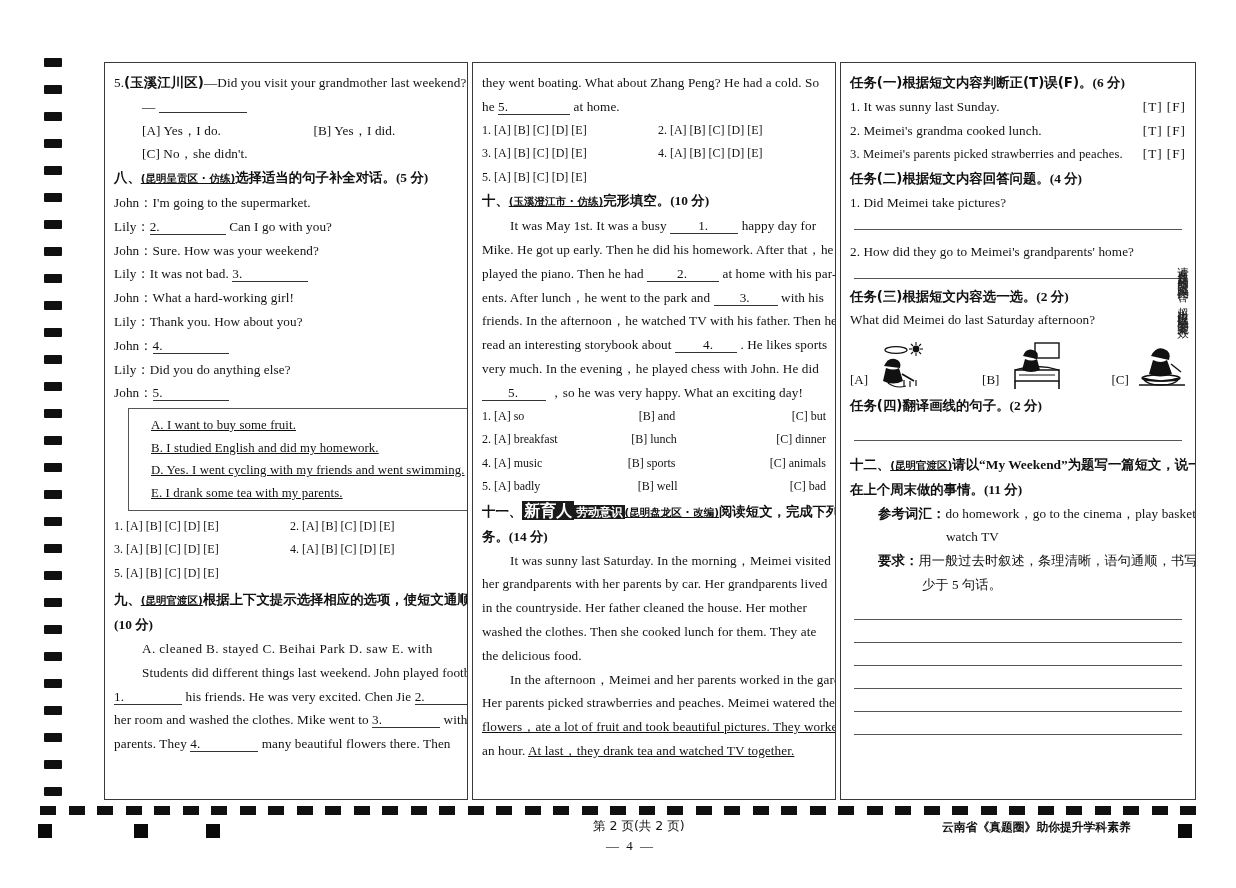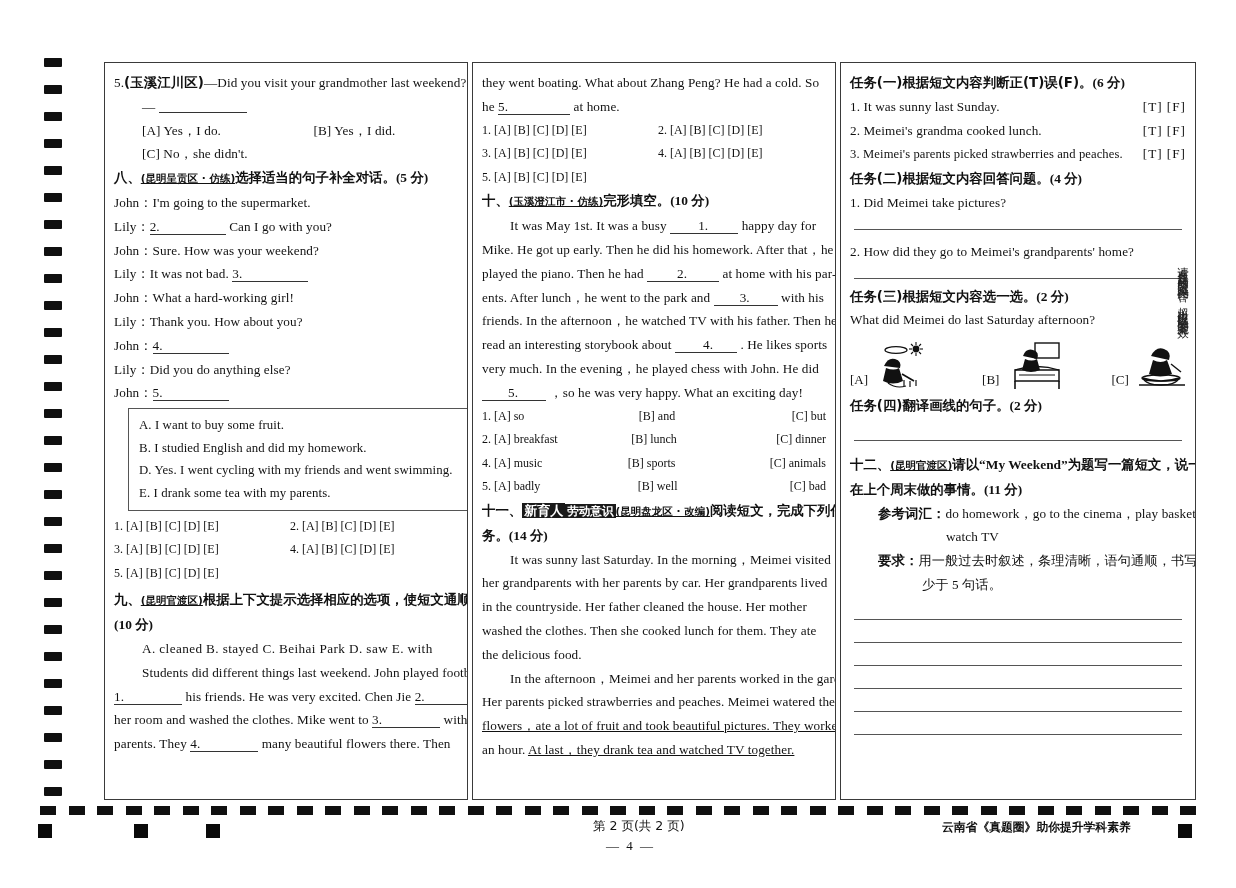--- a/index.html
+++ b/index.html
@@ -50,28 +50,28 @@
   .hd .en{font-family:"Liberation Serif",serif;}
   .cn{font-family:"DejaVu Sans","Liberation Sans",sans-serif;}
   .ind{padding-left:28px;}
   .ind2{padding-left:44px;}
   .blank{
     display:inline-block;border-bottom:1px solid #333;
     min-width:62px;vertical-align:-2px;text-align:center;font-size:12.6px;
   }
   .blank.w90{min-width:88px;}
   .ansbox{
-    border:1.2px solid #555;padding:5px 8px 5px 10px;margin:3px 0 4px 14px;
-    width:356px;box-sizing:border-box;
+    border:1.2px solid #555;padding:5px 8px 5px 22px;margin:3px 0 4px 14px;
+    width:356px;box-sizing:border-box;text-decoration:underline;
   }
   .ansbox .ln{font-size:12.8px;line-height:22.6px;}
   .mc{display:flex;font-size:12px;line-height:23.6px;justify-content:space-between;}
   .mc .a{width:178px;}
   .mc .b{width:170px;}
-  .hl{background:#1a1a1a;color:#fff;padding:0 2px;font-size:13px;}
+  .hl{background:#1a1a1a;color:#fff;padding:0 2px;font-size:16px;}
   .hl2{background:#1a1a1a;color:#fff;padding:0 2px;font-size:11.6px;}
   .tf{float:right;letter-spacing:1px;}
   .wline{border-bottom:1px solid #555;height:0;margin:14px 4px 0 4px;}
   .wline.s{margin-top:22px;}
   .ul{border-bottom:1px solid #333;}
 
   
   .vnote{
     position:absolute;left:1172px;top:258px;width:22px;height:400px;
     writing-mode:vertical-rl;text-orientation:upright;

